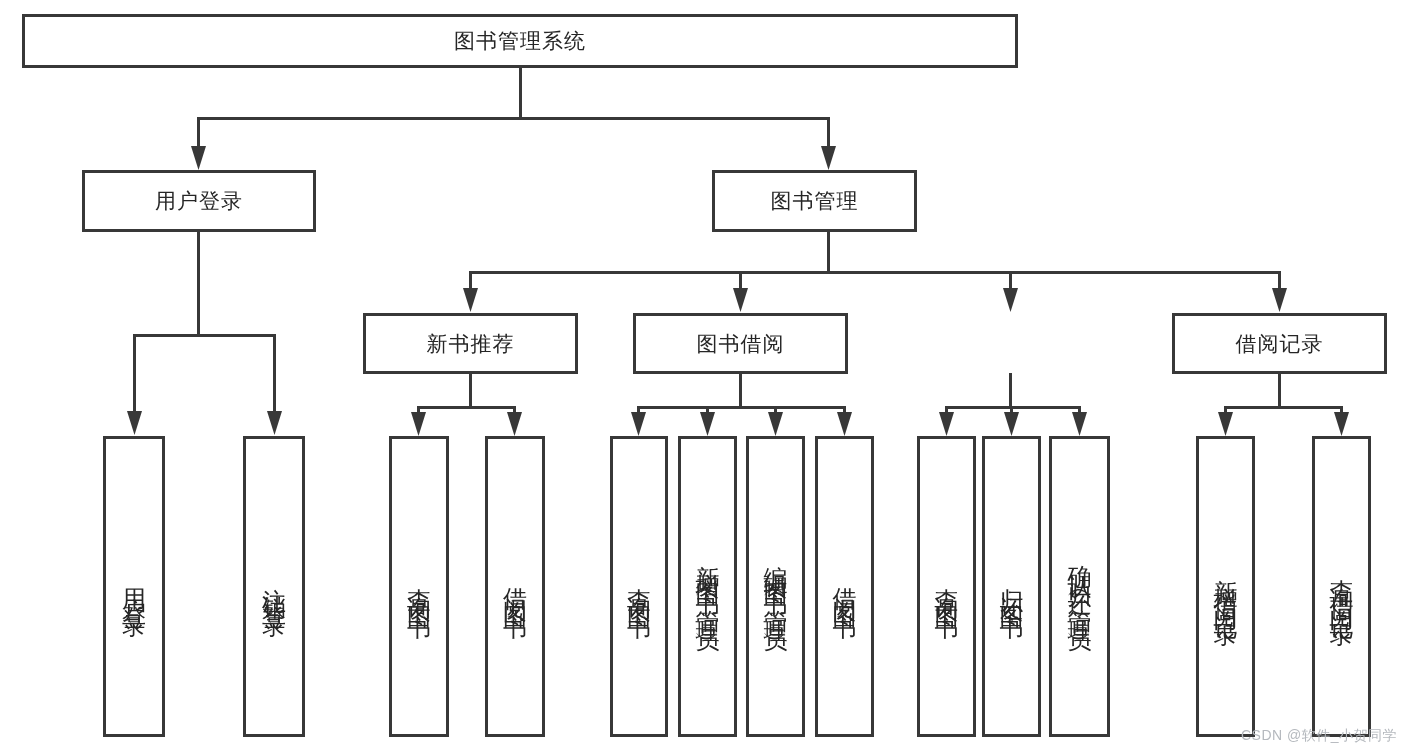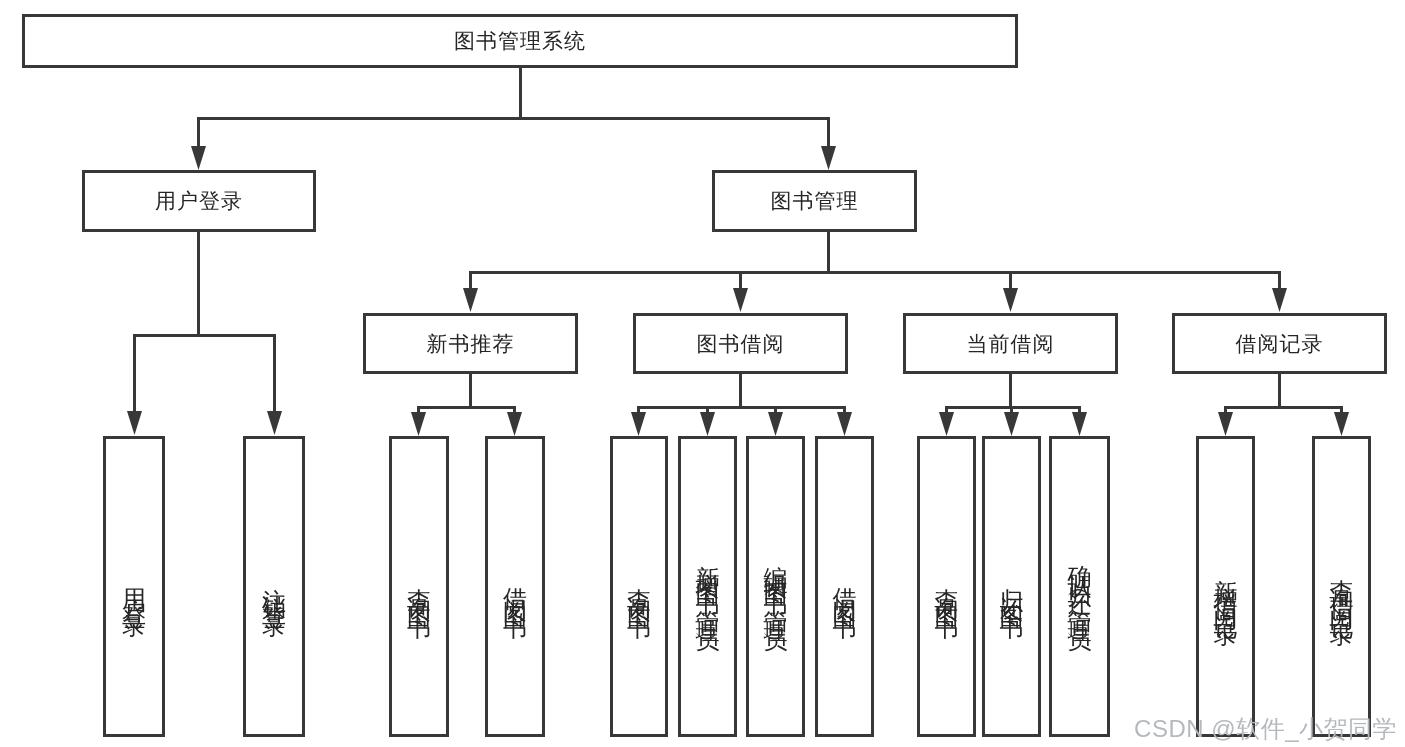--- a/index.html
+++ b/index.html
@@ -18,21 +18,21 @@
   }
   .node.h{font-size:21px;letter-spacing:1px;}
   .node.root{font-size:21px;}
   .node.leaf{z-index:1;}
   .node.leaf .vtext{
     writing-mode:vertical-rl;text-orientation:mixed;
     font-size:24px;line-height:1;letter-spacing:9px;white-space:nowrap;
   }
   .watermark{
     position:absolute;right:8px;bottom:2px;z-index:2;
-    font-size:24px;color:#b5b9be;letter-spacing:0.5px;
+    font-size:14px;color:#b5b9be;letter-spacing:0.5px;
   }
 </style>
 </head>
 <body>
 
 <div class="canvas">
 
   <svg class="connectors" width="1405" height="747" viewBox="0 0 1405 747">
     <g stroke="#383838" stroke-width="3" fill="none">
 
@@ -90,23 +90,20 @@
   <div class="node h" style="left:712px;top:170px;width:205px;height:62px">
     <span>图书管理</span>
   </div>
 
   <div class="node h" style="left:363px;top:313px;width:215px;height:61px">
     <span>新书推荐</span>
   </div>
   <div class="node h" style="left:633px;top:313px;width:215px;height:61px">
     <span>图书借阅</span>
   </div>
-  <div class="node h" style="left:903px;top:313px;width:215px;height:61px">
-    <span>当前借阅</span>
-  </div>
   <div class="node h" style="left:1172px;top:313px;width:215px;height:61px">
     <span>借阅记录</span>
   </div>
 
   <div class="node leaf" style="left:103px;top:436px;width:62px;height:301px">
     <span class="vtext">用户登录</span>
   </div>
   <div class="node leaf" style="left:243px;top:436px;width:62px;height:301px">
     <span class="vtext">注销登录</span>
   </div>

